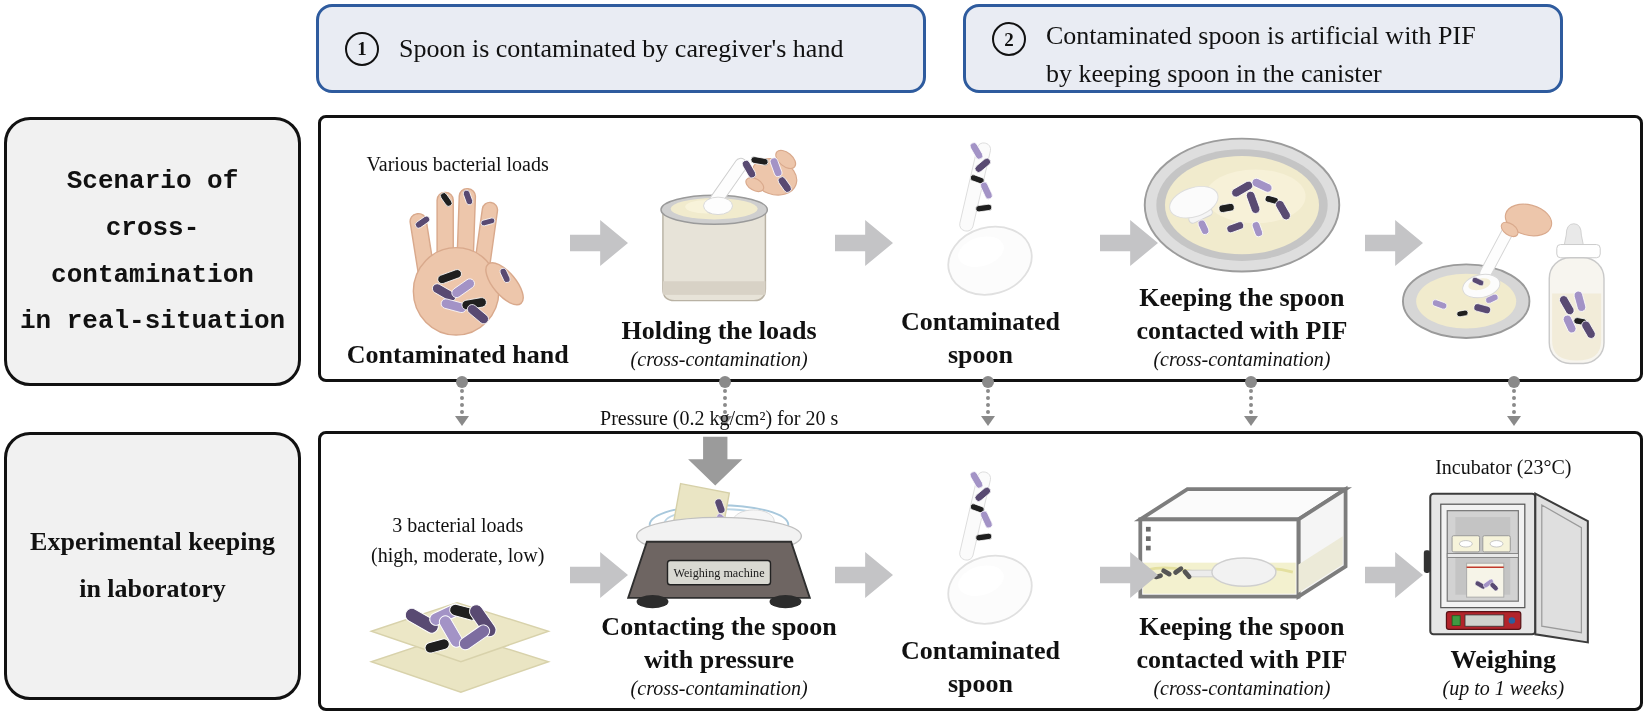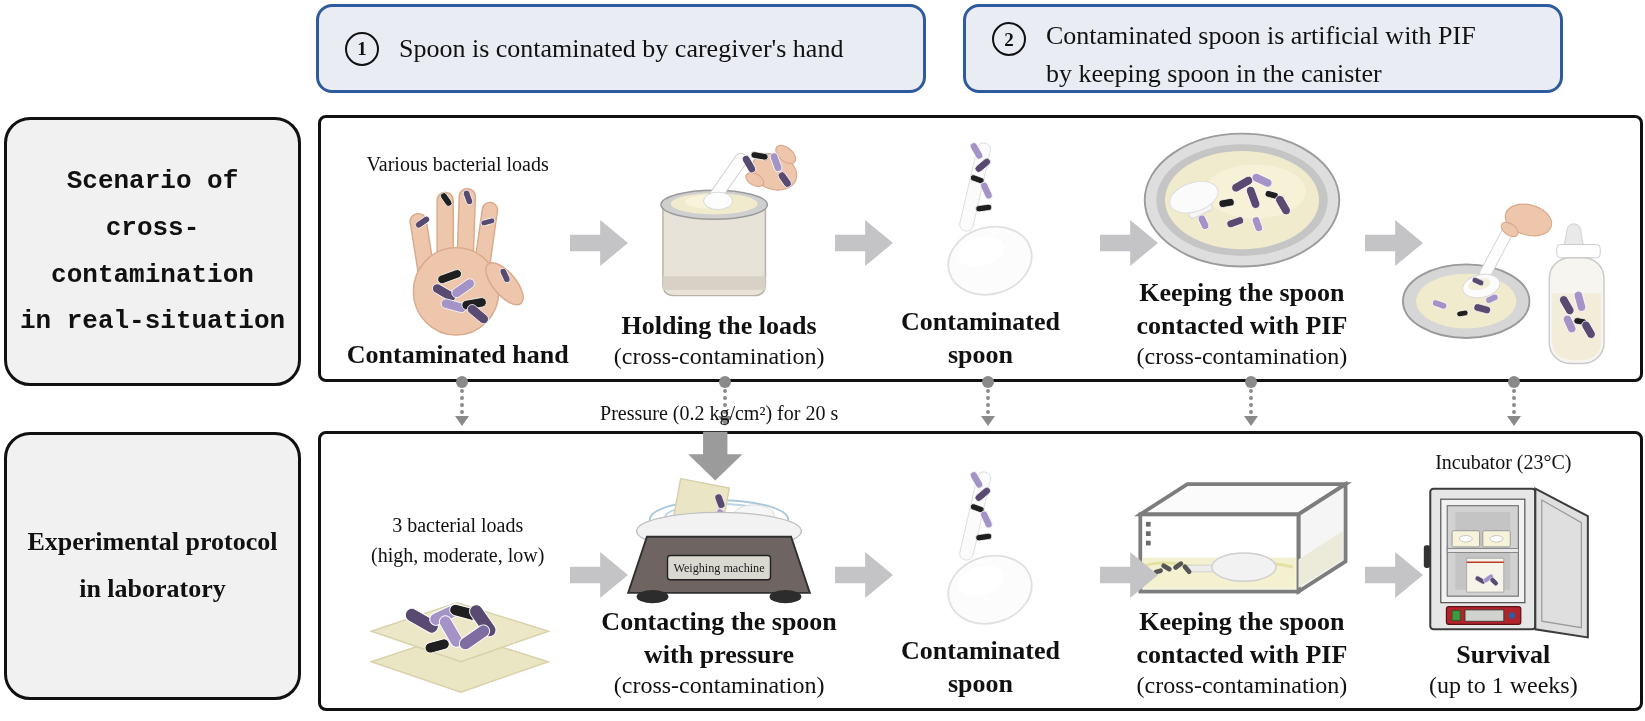--- a/index.html
+++ b/index.html
@@ -32,21 +32,21 @@
          border:3px solid #111;border-radius:8px;background:#fff;
          display:flex;flex-direction:row;align-items:flex-end;padding:10px 6px 8px;}
   .panel1{top:115px;height:267px;}
   .panel2{top:431px;height:280px;}
   .step{flex:1 1 0;display:flex;flex-direction:column;align-items:center;
         justify-content:flex-end;min-width:0;position:relative;}
   .note{font-size:20px;line-height:1.5;text-align:center;margin-bottom:2px;}
   .nowrap{white-space:nowrap;}
   .imgbox{flex:1 1 auto;display:flex;align-items:center;justify-content:center;min-height:0;}
   .cap{font-weight:bold;font-size:26px;line-height:1.25;text-align:center;}
-  .subcap{font-size:24px;line-height:1.2;text-align:center;}
+  .subcap{font-size:20px;line-height:1.2;text-align:center;font-style:italic;}
 
   
   .blk{position:absolute;width:58px;height:46px;background:#c4c4c6;
        clip-path:polygon(0 32%,52% 32%,52% 0,100% 50%,52% 100%,52% 68%,0 68%);}
   .panel1 .blk{top:102px;}
   .panel2 .blk{top:118px;}
 
   
   .conn{position:absolute;top:376px;width:14px;height:50px;}
   .conn .dot{position:absolute;left:1px;top:0;width:12px;height:12px;border-radius:50%;background:#8a8a8a;}
@@ -68,21 +68,21 @@
     <span class="hdr-label pre">Contaminated spoon is artificial with PIF
 by keeping spoon in the canister</span>
   </div>
 
   <div class="side side1">
     <div class="side-label pre">Scenario of
 cross-contamination
 in real-situation</div>
   </div>
   <div class="side side2">
-    <div class="side-label pre">Experimental protocol
+    <div class="side-label pre">Experimental keeping
 in laboratory</div>
   </div>
 
   <div class="panel panel1">
 
     <div class="step">
       <div class="note">Various bacterial loads</div>
       <div class="imgbox">
         <svg width="152" height="158" viewBox="0 0 160 166">
           <g fill="#edc6ab" stroke="#d9a98c" stroke-width="1.5">
@@ -368,21 +368,21 @@
           </g>
           <rect x="17" y="82" width="8" height="28" rx="3" fill="#333333"></rect>
           <rect x="45" y="158" width="92" height="22" rx="3" fill="#b2242b" stroke="#5a1216" stroke-width="1.5"></rect>
           <rect x="52" y="163" width="10" height="12" fill="#3f9b42" stroke="#1c5b1e"></rect>
           <rect x="68" y="162" width="48" height="14" fill="#cfd2cd" stroke="#333333"></rect>
           <circle cx="126" cy="169" r="4" fill="#2d5f9e"></circle>
           <polygon points="155,12 220,46 220,196 155,186" fill="#dfdfdf" stroke="#3c3c3c" stroke-width="2.5"></polygon>
           <polygon points="163,26 212,54 212,184 163,176" fill="none" stroke="#9a9a9a" stroke-width="1.5"></polygon>
         </svg>
       </div>
-      <div class="cap pre">Survival</div>
+      <div class="cap pre">Weighing</div>
       <div class="subcap">(up to 1 weeks)</div>
     </div>
 
     <div class="blk" style="left:249px"></div>
     <div class="blk" style="left:514px"></div>
     <div class="blk" style="left:779px"></div>
     <div class="blk" style="left:1044px"></div>
   </div>
 
 </div>

